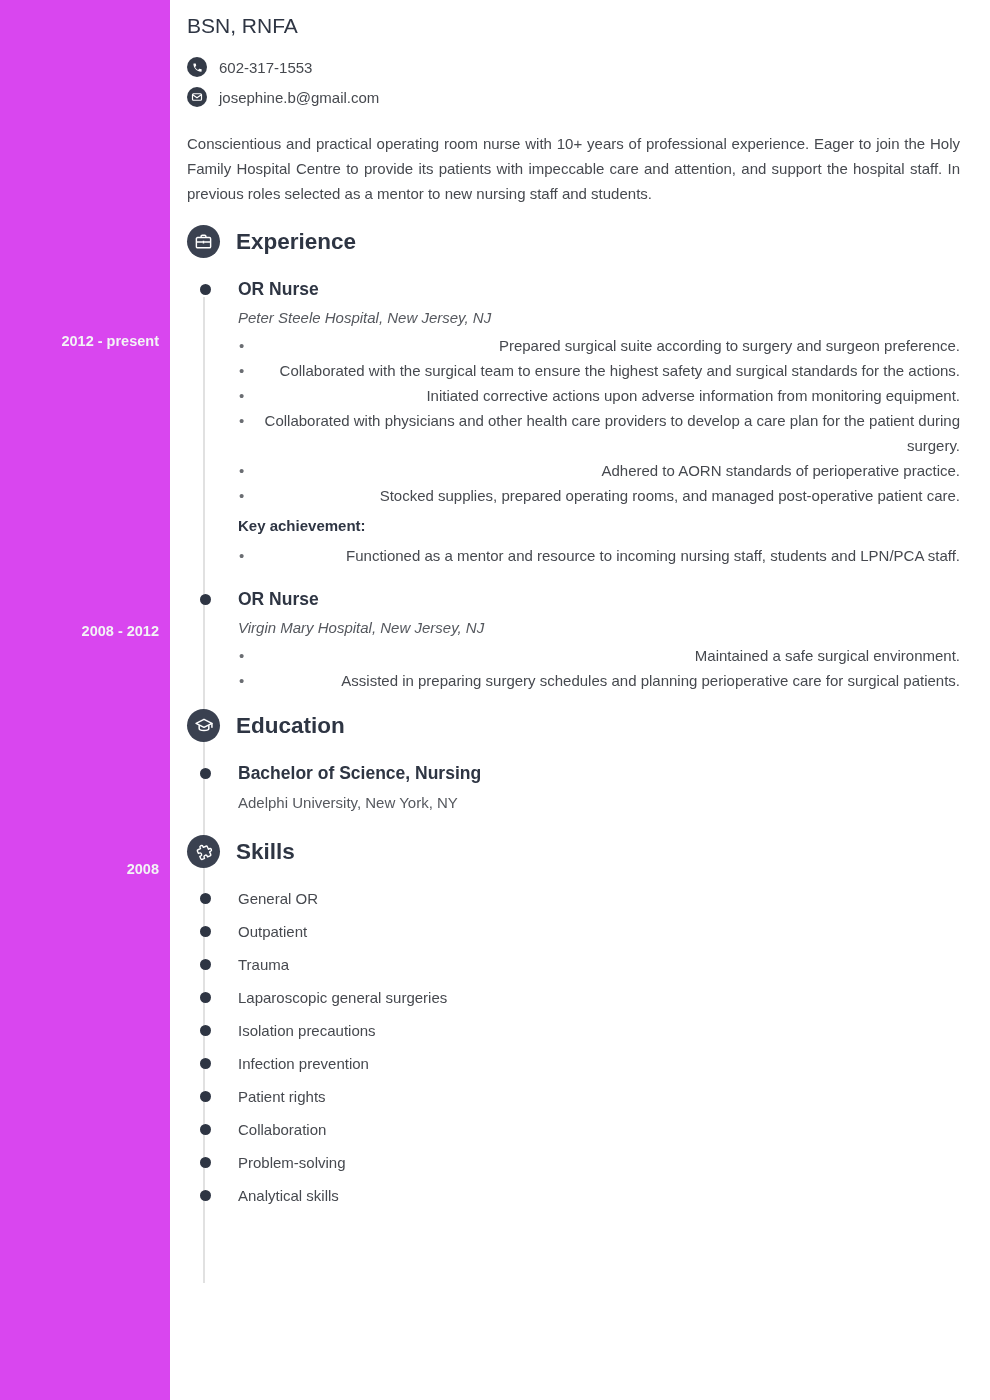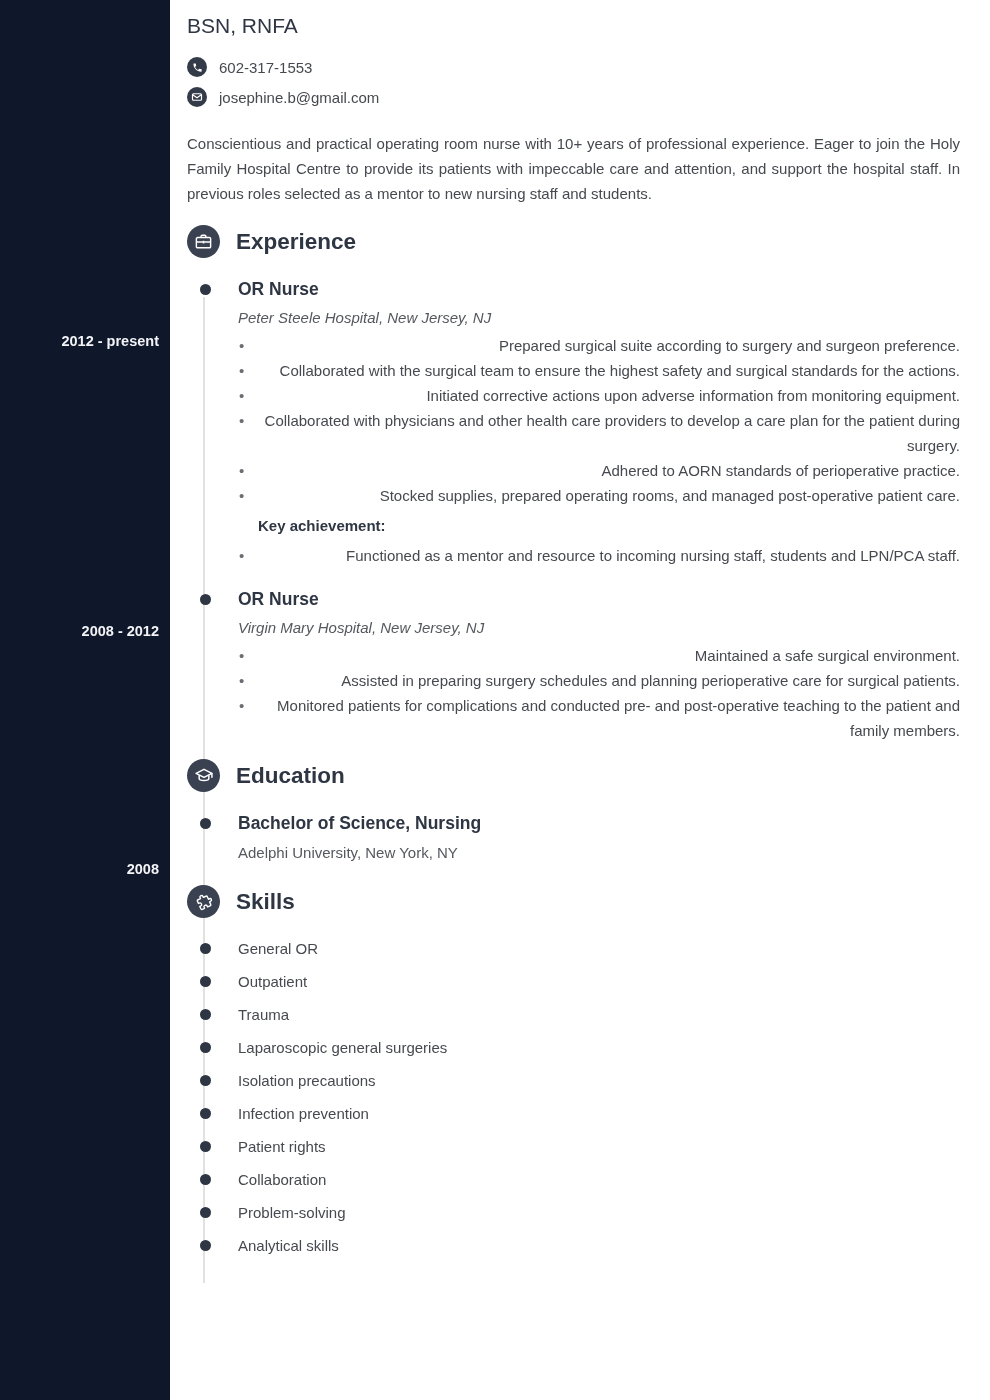--- a/index.html
+++ b/index.html
@@ -1,21 +1,21 @@
 <!DOCTYPE html>
 <html><head>
 <meta charset="utf-8">
 <style>
   * { margin:0; padding:0; box-sizing:border-box; }
   html,body { background:#ffffff; }
   body { font-family:"Liberation Sans", sans-serif; }
   .page { position:relative; width:990px; height:1400px; background:#ffffff; overflow:hidden; }
 
   
-  .sidebar { position:absolute; left:0; top:0; width:170px; height:1400px; background:#0f172a; }
+  .sidebar { position:absolute; left:0; top:0; width:170px; height:1400px; background:#d946ef; }
   .side-date { position:absolute; right:11px; white-space:nowrap; color:#f3f4f6;
                font-size:14.5px; font-weight:700; line-height:17px; text-align:right; }
   .side-date.d1 { top:333px; }
   .side-date.d2 { top:623px; }
   .side-date.d3 { top:861px; }
 
   
   .timeline-line { position:absolute; left:203px; top:297px; width:2px; height:986px; background:#e1e1e1; }
 
   
@@ -44,21 +44,21 @@
   .role { margin-top:20px; font-size:17.5px; line-height:22px; font-weight:700; color:#2e3543; position:relative; }
   .role::before, .degree::before { content:""; position:absolute; left:-38.5px; top:6px;
               width:11px; height:11px; border-radius:50%; background:#2e3543; }
   .org { margin-top:8px; font-size:15px; line-height:20px; font-style:italic; color:#55585e; }
   .school { margin-top:9px; font-size:15px; line-height:20px; color:#55585e; }
 
   ul { list-style:none; }
   .bullets { margin-top:5px;text-align:right; }
   .bullets li { position:relative; padding-left:13px; font-size:15px; line-height:25px; color:#46494f; }
   .bullets li::before { content:"\2022"; position:absolute; left:1px; top:0; color:#6a6d72; }
-  .key-label { margin-top:5px; font-size:15px; line-height:25px; font-weight:700; color:#2e3543;margin-left:20px; }
+  .key-label { margin-top:5px; font-size:15px; line-height:25px; font-weight:700; color:#2e3543; }
 
   .degree { margin-top:20px; font-size:17.5px; line-height:22px; font-weight:700; color:#2e3543; position:relative; }
 
   .skill-list { margin-top:14px; margin-left:51px; }
   .skill-list li { position:relative; height:33px; display:flex; align-items:center;
                    font-size:15px; color:#46494f; }
   .skill-list li::before { content:""; position:absolute; left:-38.5px; top:11px;
                    width:11px; height:11px; border-radius:50%; background:#2e3543; }
 
   svg { display:block; }
@@ -133,21 +133,20 @@
         </ul>
     </div>
 
     <div class="entry">
       <h3 class="role">OR Nurse</h3>
       <div class="org">Virgin Mary Hospital, New Jersey, NJ</div>
       <ul class="bullets">
 
       <li>Maintained a safe surgical environment.</li>
           <li>Assisted in preparing surgery schedules and planning perioperative care for surgical patients.</li>
-          <li>Monitored patients for complications and conducted pre- and post-operative teaching to the patient and family members.</li>
         </ul>
     </div>
 
     <div class="sec-head education">
       <span class="sec-icon">
         <svg width="20" height="20" viewBox="0 0 24 24" fill="none" stroke="#ffffff" stroke-width="1.8" stroke-linejoin="round">
           <path d="M12 4 2.5 8.8 12 13.6l9.5-4.8L12 4z"></path>
           <path d="M6.2 11.2v3.9c0 1.2 2.6 2.4 5.8 2.4s5.8-1.2 5.8-2.4v-3.9"></path>
           <path d="M21.5 9v4.5" stroke-linecap="round"></path>
         </svg>

